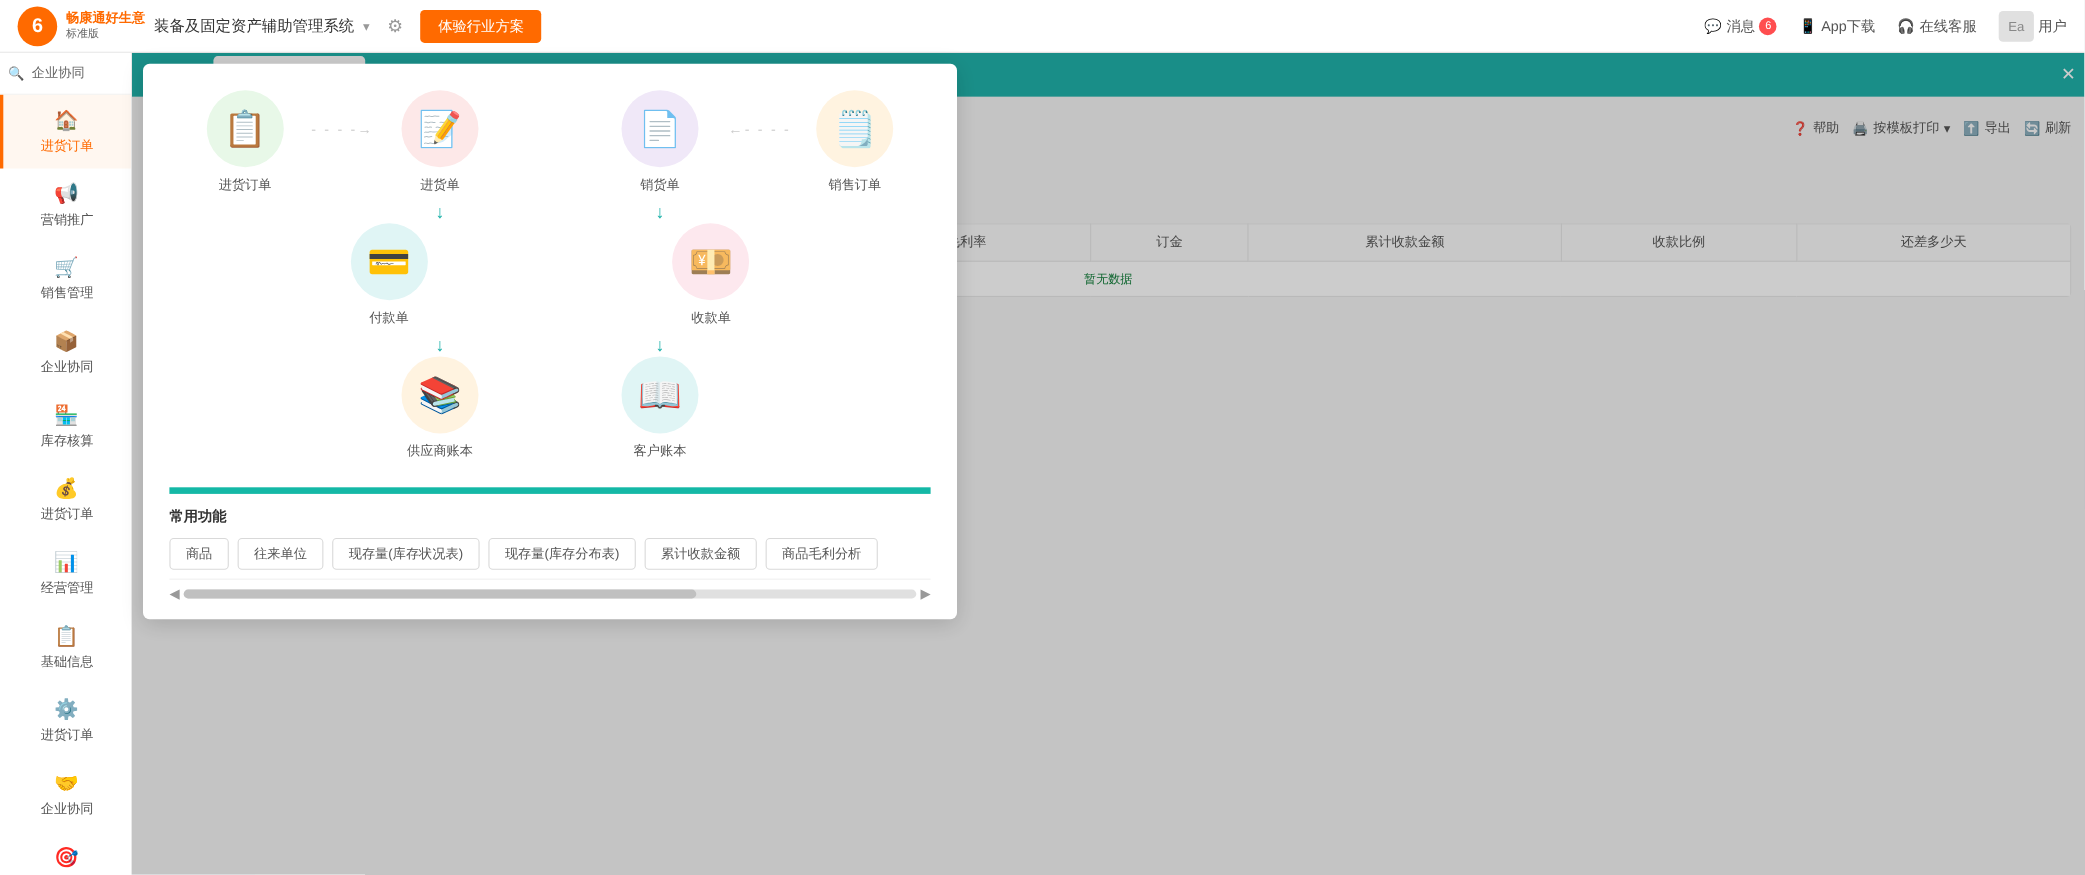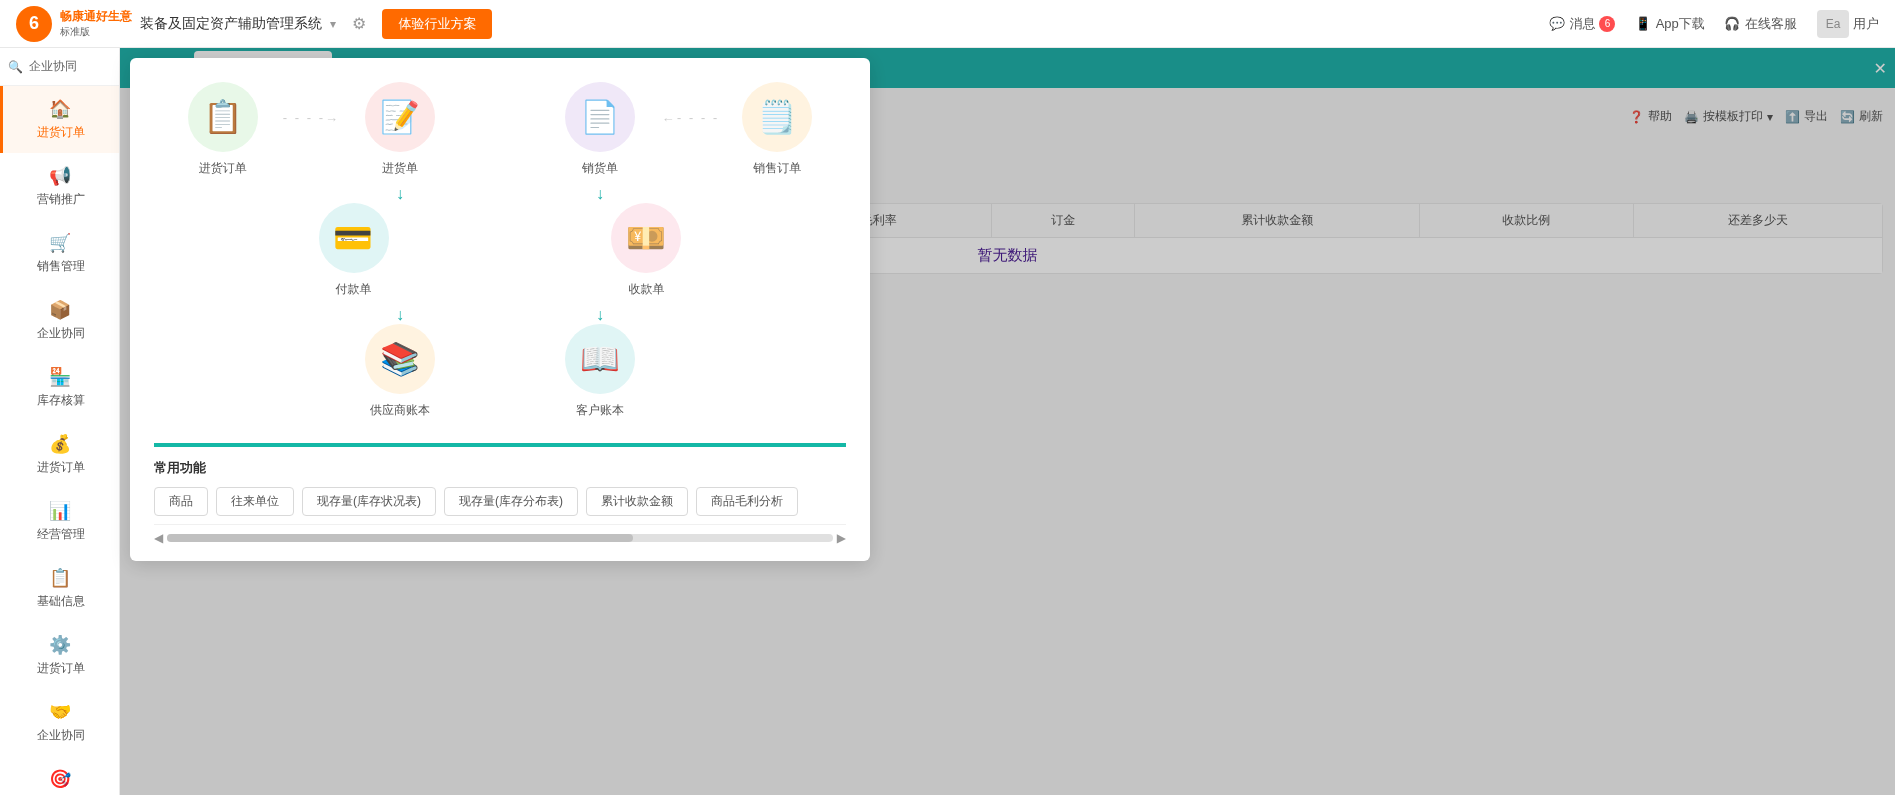--- a/index.html
+++ b/index.html
@@ -285,23 +285,23 @@
       font-weight: normal;
       white-space: nowrap;
     }
     .data-table td {
       border: 1px solid #e8e8e8;
       padding: 8px 12px;
       text-align: center;
     }
     .empty-data {
       text-align: center;
-      color: #4c1d95;
+      color: #15803d;
       padding: 40px;
-      font-size: 15px;
+      font-size: 11px;
     }
 
     
     .modal-overlay {
       position: fixed;
       top: 48px;
       left: 120px;
       right: 0;
       bottom: 0;
       background: rgba(0,0,0,0.2);
@@ -360,21 +360,21 @@
 
     .circle-green { background: #e8f8e8; }
     .circle-red { background: #fde8e8; }
     .circle-purple { background: #f0e8f8; }
     .circle-orange { background: #fff3e0; }
     .circle-teal { background: #e0f5f5; }
     .circle-crimson { background: #fde8ee; }
 
     
     .common-funcs {
-      border-top: 4px solid #14b8a6;
+      border-top: 6px solid #14b8a6;
       padding-top: 12px;
     }
     .common-funcs-title {
       font-size: 13px;
       color: #333;
       margin-bottom: 10px;
       font-weight: bold;
     }
     .func-buttons-row {
       display: flex;

